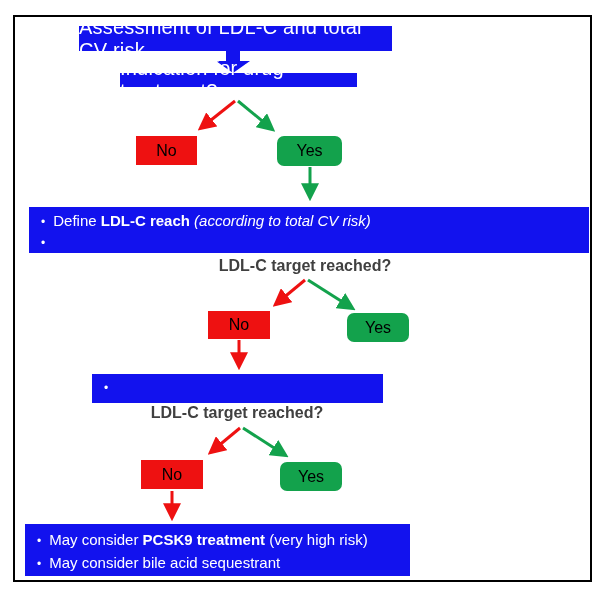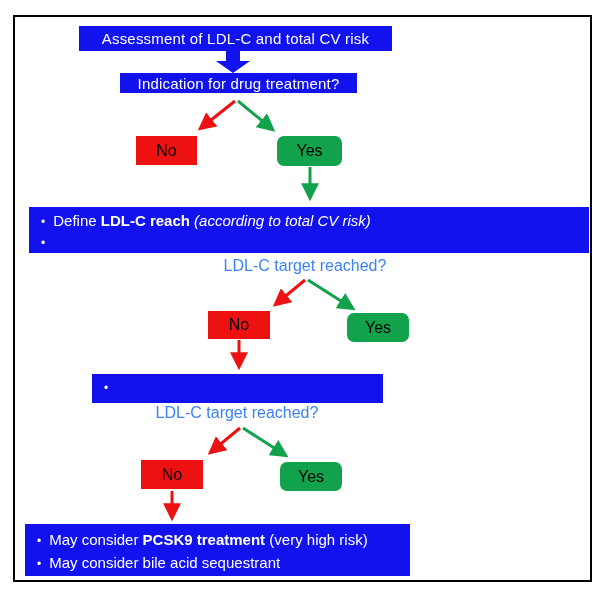--- a/index.html
+++ b/index.html
@@ -10,28 +10,28 @@
   }
   .frame {
     position:absolute; left:13px; top:15px; width:579px; height:567px;
     border:2px solid var(--frame); box-sizing:border-box; background:#ffffff;
   }
   .overlay { position:absolute; left:0; top:0; width:614px; height:603px; pointer-events:none; }
   .node { position:absolute; box-sizing:border-box; display:flex; align-items:center; justify-content:center; }
   .blue-box { background:var(--blue); color:var(--text_on_blue); }
   .red-box { background:var(--red); color:var(--text_on_node); }
   .green-box { background:var(--green); color:var(--text_on_node);border-radius:7px; }
-  .hdr { font-size:15px; letter-spacing:.2px; }
+  .hdr { font-size:20px; letter-spacing:.2px; }
   .yn { font-size:16px; }
   .bullet-box { justify-content:flex-start; align-items:flex-start; flex-direction:column; padding:3px 6px 3px 10px; font-size:15px; line-height:21px; }
   .bullet-line { display:flex; align-items:baseline; white-space:nowrap; }
   .bullet-dot { margin:0 8px 0 2px; font-size:12px; }
   .bl b { font-weight:bold; }
   .bl i { font-style:italic; }
-  .question { position:absolute; text-align:center; font-weight:normal; font-size:16px; color:#3b82f6; }
+  .question { position:absolute; text-align:center; font-weight:bold; font-size:16px; color:#404040; }
   .blue-fill { fill:var(--blue); }
   .ln-red { stroke:var(--red); stroke-width:3; fill:none; }
   .ln-green { stroke:var(--green); stroke-width:3; fill:none; }
   .mk-red { fill:var(--red); }
   .mk-green { fill:var(--green); }
 </style>
 </head>
 <body>
 
 <div class="stage">
@@ -53,21 +53,21 @@
     <line class="ln-red" x1="305" y1="280" x2="276" y2="304" marker-end="url(#arrow-red)"></line>
     <line class="ln-green" x1="308" y1="280" x2="352" y2="308" marker-end="url(#arrow-green)"></line>
     <line class="ln-red" x1="239" y1="340" x2="239" y2="366" marker-end="url(#arrow-red)"></line>
     <line class="ln-red" x1="240" y1="428" x2="211" y2="452" marker-end="url(#arrow-red)"></line>
     <line class="ln-green" x1="243" y1="428" x2="285" y2="455" marker-end="url(#arrow-green)"></line>
     <line class="ln-red" x1="172" y1="491" x2="172" y2="517" marker-end="url(#arrow-red)"></line>
   </svg>
 
   <div class="node blue-box hdr" style="left:79px; top:26px; width:313px; height:25px;">Assessment of LDL-C and total CV risk</div>
 
-  <div class="node blue-box hdr" style="left:120px; top:73px; width:237px; height:20px;">Indication for drug treatment?</div>
+  <div class="node blue-box hdr" style="left:120px; top:73px; width:237px; height:14px;">Indication for drug treatment?</div>
 
   <div class="node red-box yn" style="left:136px; top:136px; width:61px; height:29px;">No</div>
 
   <div class="node green-box yn" style="left:277px; top:136px; width:65px; height:30px;">Yes</div>
 
   <div class="node blue-box bullet-box" style="left:29px; top:207px; width:560px; height:46px;">
     <div class="bullet-line">
         <span class="bullet-dot">•</span>
         <span class="bl"><span>Define </span><b>LDL-C reach</b><i> (according to total CV risk)</i></span>
       </div>

